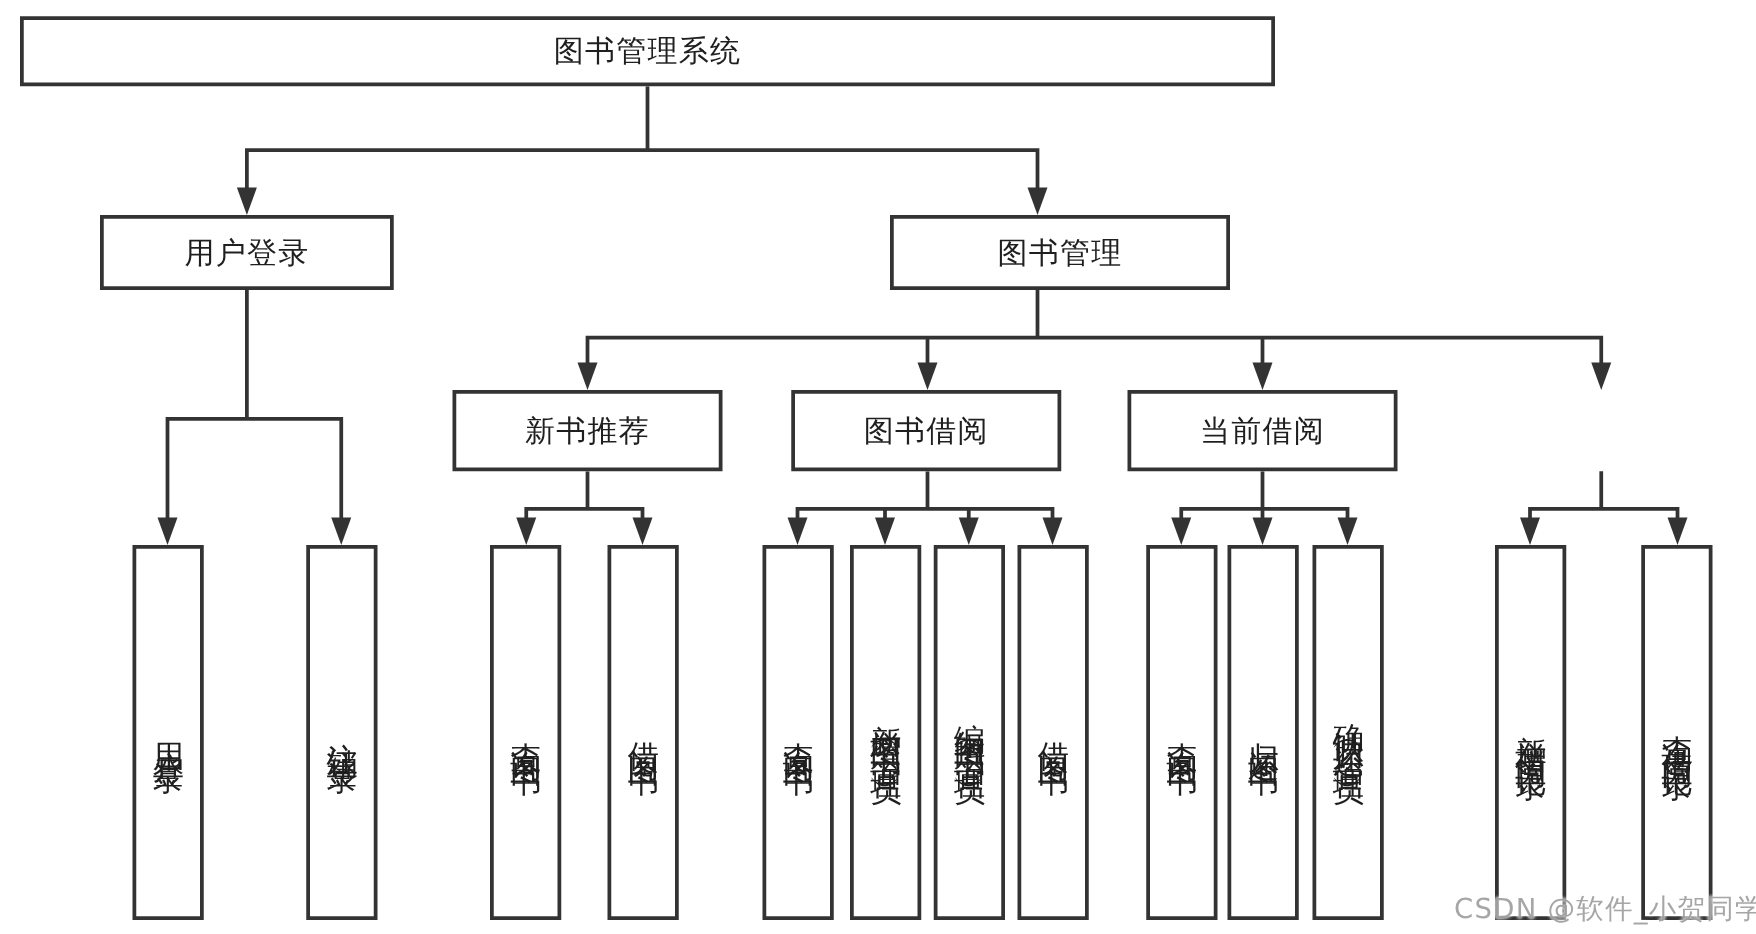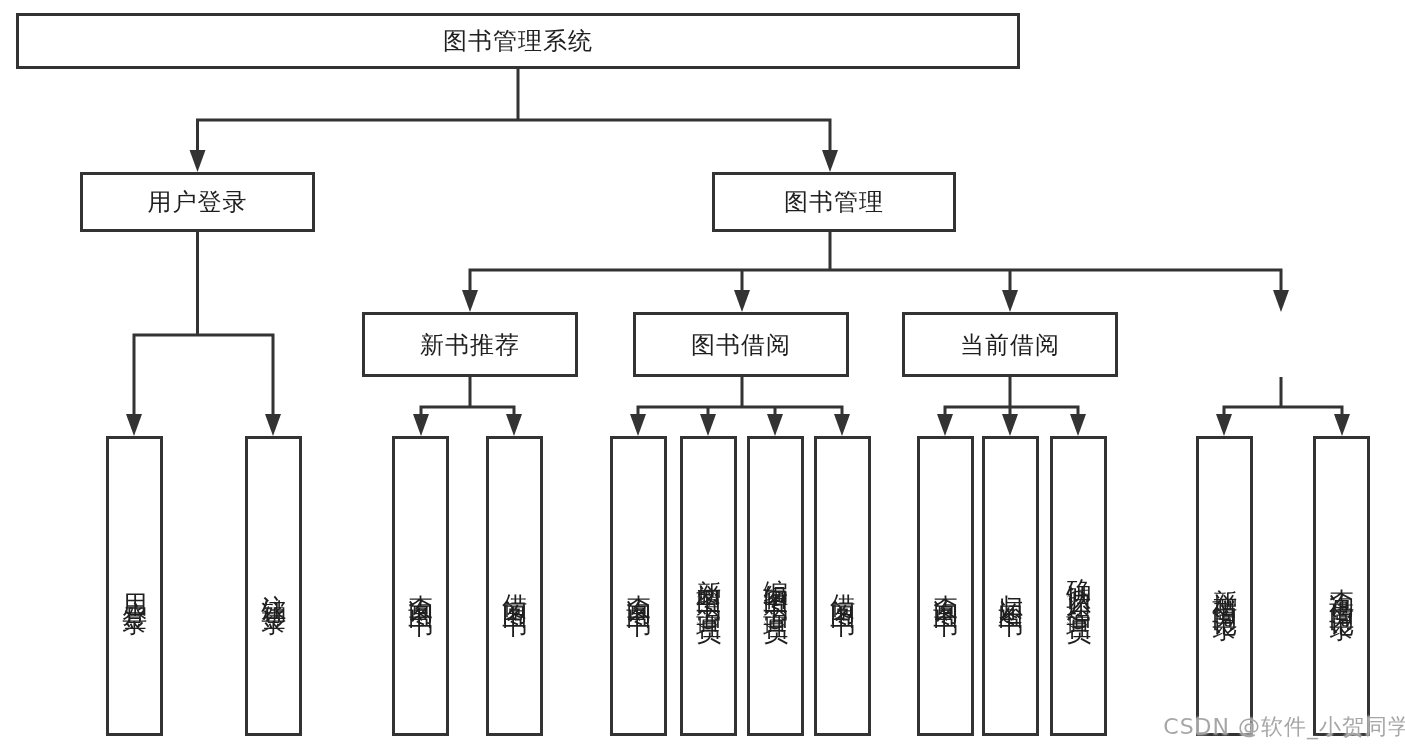--- a/index.html
+++ b/index.html
@@ -29,21 +29,21 @@
     writing-mode:vertical-rl;
     text-orientation:mixed;
     font-size:25px;
     letter-spacing:6px;
     line-height:1.1;
     white-space:normal;
   }
   
   .n-root        {left:16px;  top:13px;  width:1004px; height:56px;}
   .n-user-login  {left:80px;  top:172px; width:235px;  height:60px;}
-  .n-book-mgmt   {left:712px; top:172px; width:244px;  height:60px;}
+  .n-book-mgmt   {left:712px; top:172px; width:272px;  height:60px;}
   .n-new-book    {left:362px; top:312px; width:216px;  height:65px;font-family:Liberation Mono, monospace;}
   .n-book-borrow {left:633px; top:312px; width:216px;  height:65px;}
   .n-cur-borrow  {left:902px; top:312px; width:216px;  height:65px;}
   .n-borrow-rec  {left:1173px;top:312px; width:216px;  height:65px;}
   .lf{top:436px;width:57px;height:300px;}
   .l-a1{left:106px;}  .l-a2{left:245px;}
   .l-b1{left:392px;}  .l-b2{left:486px;}
   .l-c1{left:610px;}  .l-c2{left:680px;} .l-c3{left:747px;} .l-c4{left:814px;}
   .l-d1{left:917px;}  .l-d2{left:982px;} .l-d3{left:1050px;}
   .l-e1{left:1196px;} .l-e2{left:1313px;}

